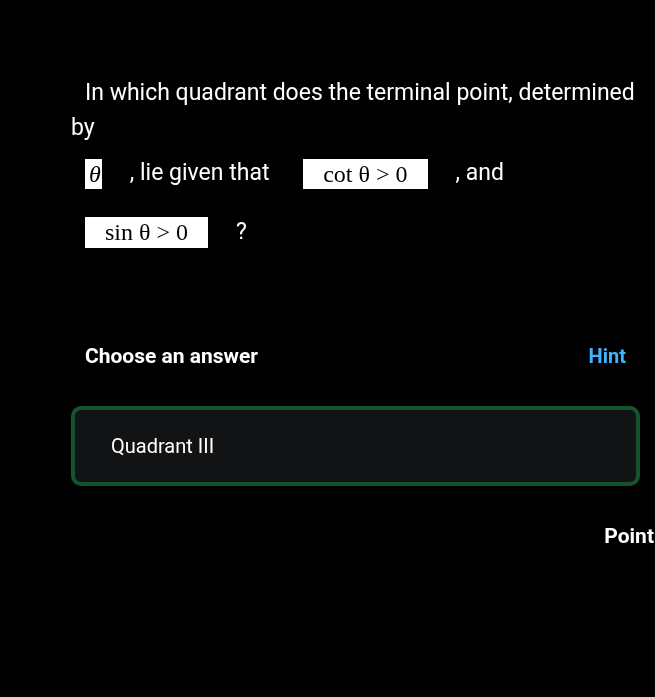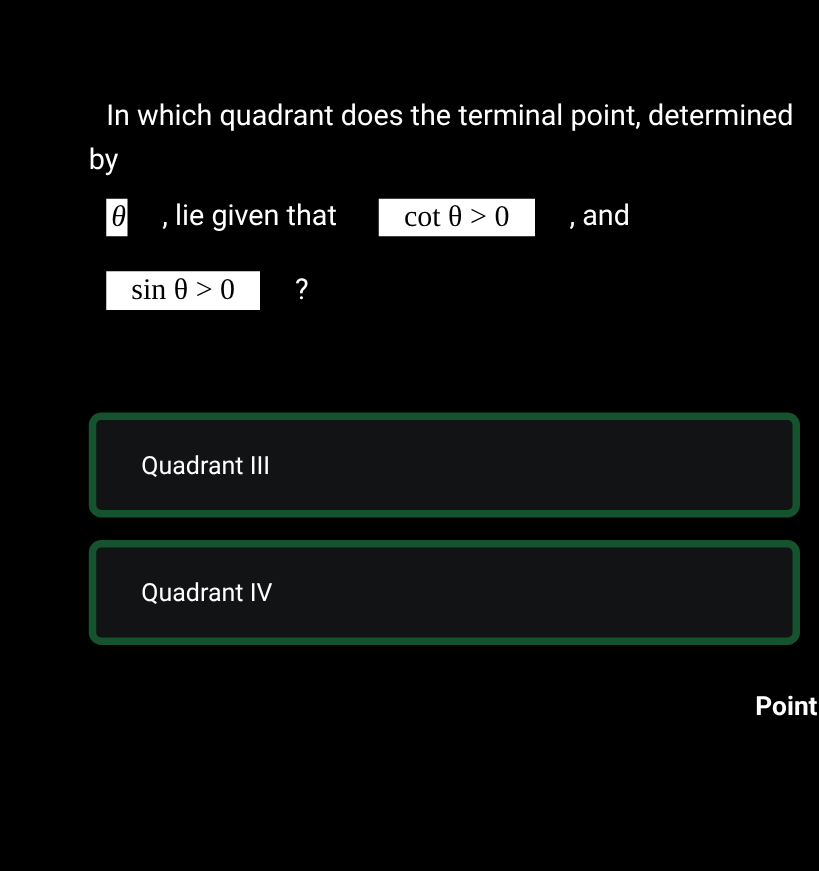--- a/index.html
+++ b/index.html
@@ -53,21 +53,21 @@
     font-weight: 700;
     color: #ffffff;
   }
   .hint-link {
     font-size: 20px;
     font-weight: 700;
     color: #3fb4ff;
     cursor: pointer;
   }
   .answer-option {
-    border: 6px solid #14532d;
+    border: 4px solid #14532d;
     border-radius: 10px;
     padding: 24px 22px;
     margin-bottom: 18px;
     font-size: 20px;
     color: #ffffff;
     cursor: pointer;
     background: #121315;
   }
   .footer-cut {
     padding: 20px 15px 0 15px;
@@ -82,25 +82,26 @@
 
 <div class="question-area">
   <div class="question-text">
     <span>In which quadrant does the terminal point, determined by</span>
     <br>
     <span class="math-inline theta">θ</span><span>, lie given that </span><span class="math-inline">cot θ &gt; 0</span><span>, and </span><span class="math-inline">sin θ &gt; 0</span><span>?</span>
   </div>
 </div>
 
 <div class="answers-section">
+  <div class="answers-header">
+    <div class="choose-label">Choose an answer</div>
+    <div class="hint-link">Hint</div>
+  </div>
 
   <div class="answer-option">
     <span>Quadrant III</span>
   </div>
 
 
-  <div class="answer-option">
-    <span>Quadrant IV</span>
-  </div>
 
 </div>
 
 <div class="footer-cut">Point</div>
 
 </body></html>

